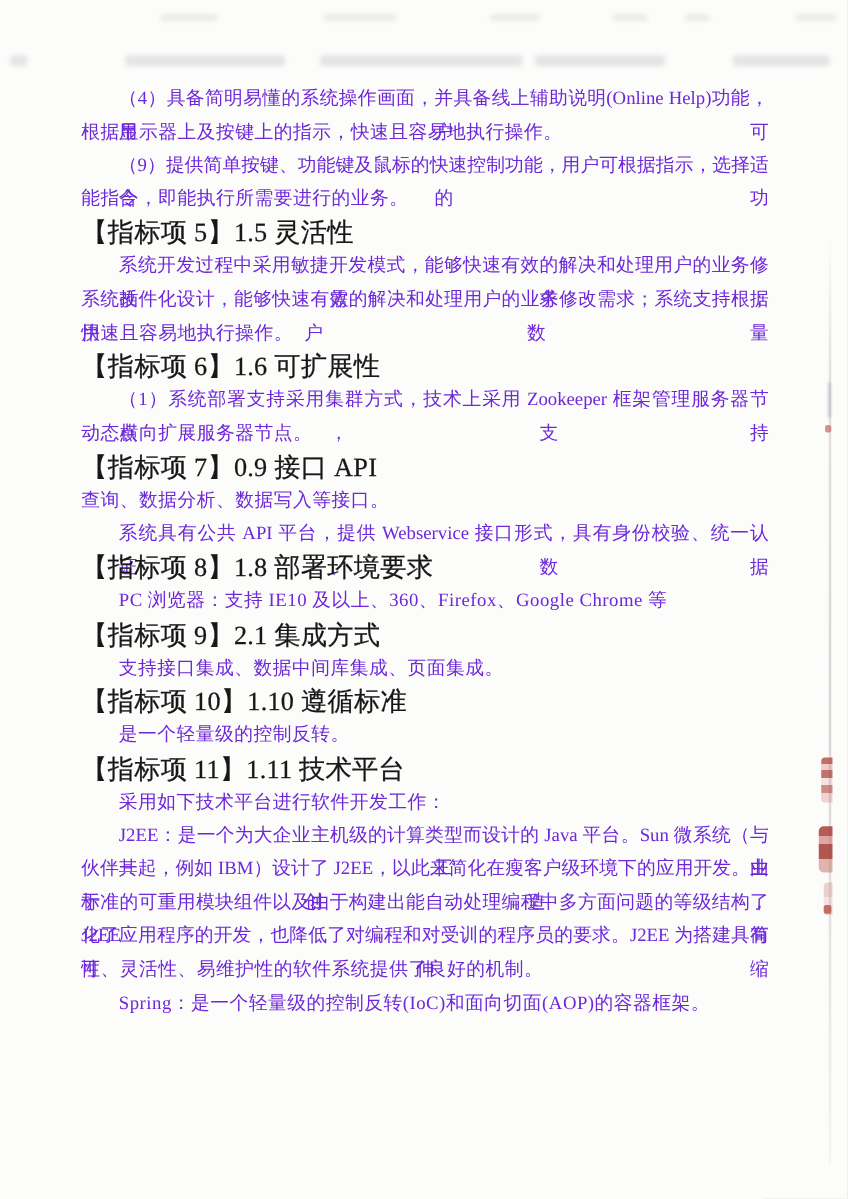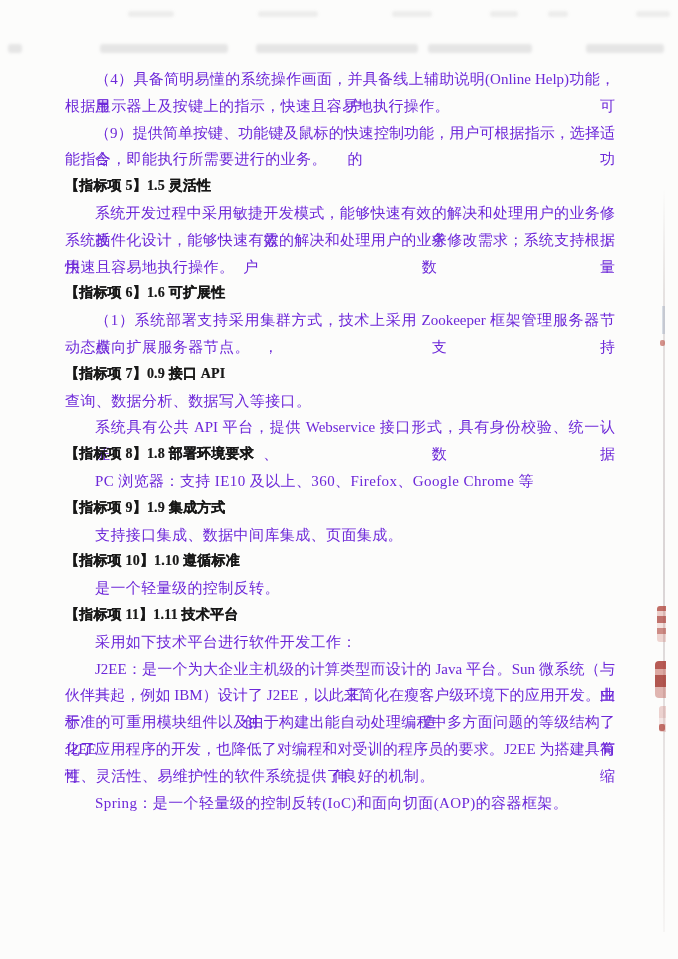--- a/index.html
+++ b/index.html
@@ -25,23 +25,23 @@
     overflow:visible;
   }
   .line.fill{
     white-space:normal;
     text-align:justify;
     text-align-last:justify;
     letter-spacing:0;
   }
   .line.indent{padding-left:30px;}
   .line.heading{
-    font-weight:bold;
+    font-weight:normal;
     color:#171717;
-    font-size:14px;
+    font-size:21px;
     letter-spacing:0.2px;
     -webkit-text-stroke:0.2px #171717;
   }
   
   .smudge{
     position:absolute;
     border-radius:3px;
     filter:blur(1.6px);
   }
   .smudge.r1{top:11px;height:6px;background:rgba(95,95,100,0.10);}
@@ -140,21 +140,21 @@
       <div class="line body fill">系统插件化设计，能够快速有效的解决和处理用户的业务修改需求；系统支持根据用户数量</div>
       <div class="line body">快速且容易地执行操作。</div>
       <div class="line heading">【指标项 6】1.6 可扩展性</div>
       <div class="line body indent fill">（1）系统部署支持采用集群方式，技术上采用 Zookeeper 框架管理服务器节点，支持</div>
       <div class="line body">动态横向扩展服务器节点。</div>
       <div class="line heading">【指标项 7】0.9 接口 API</div>
       <div class="line body">查询、数据分析、数据写入等接口。</div>
       <div class="line body indent fill">系统具有公共 API 平台，提供 Webservice 接口形式，具有身份校验、统一认证、数据</div>
       <div class="line heading">【指标项 8】1.8 部署环境要求</div>
       <div class="line body indent">PC 浏览器：支持 IE10 及以上、360、Firefox、Google Chrome 等</div>
-      <div class="line heading">【指标项 9】1.9 集成方式</div>
+      <div class="line heading">【指标项 9】2.1 集成方式</div>
       <div class="line body indent">支持接口集成、数据中间库集成、页面集成。</div>
       <div class="line heading">【指标项 10】1.10 遵循标准</div>
       <div class="line body indent">是一个轻量级的控制反转。</div>
       <div class="line heading">【指标项 11】1.11 技术平台</div>
       <div class="line body indent">采用如下技术平台进行软件开发工作：</div>
       <div class="line body indent fill">J2EE：是一个为大企业主机级的计算类型而设计的 Java 平台。Sun 微系统（与其工业</div>
       <div class="line body fill">伙伴一起，例如 IBM）设计了 J2EE，以此来简化在瘦客户级环境下的应用开发。由于创造了</div>
       <div class="line body fill">标准的可重用模块组件以及由于构建出能自动处理编程中多方面问题的等级结构，J2EE 简</div>
       <div class="line body fill">化了应用程序的开发，也降低了对编程和对受训的程序员的要求。J2EE 为搭建具有可伸缩</div>
       <div class="line body">性、灵活性、易维护性的软件系统提供了良好的机制。</div>

